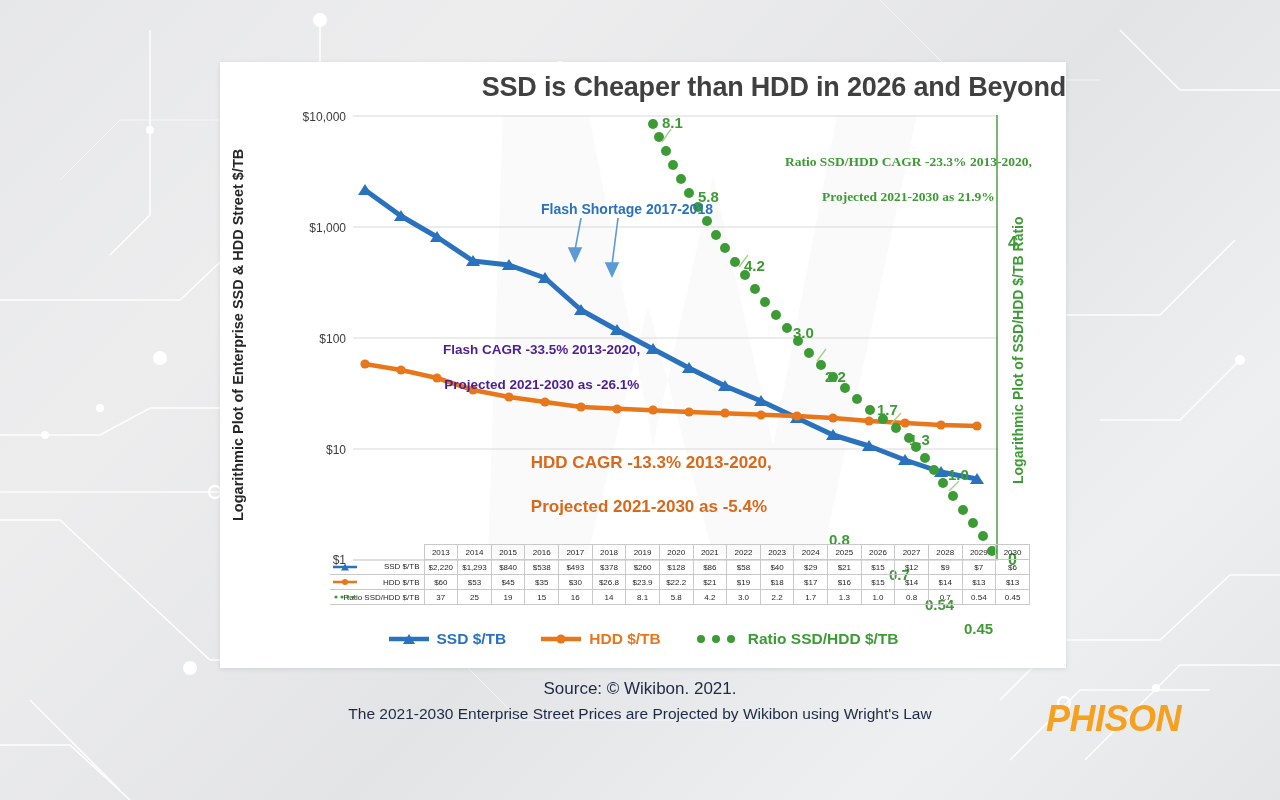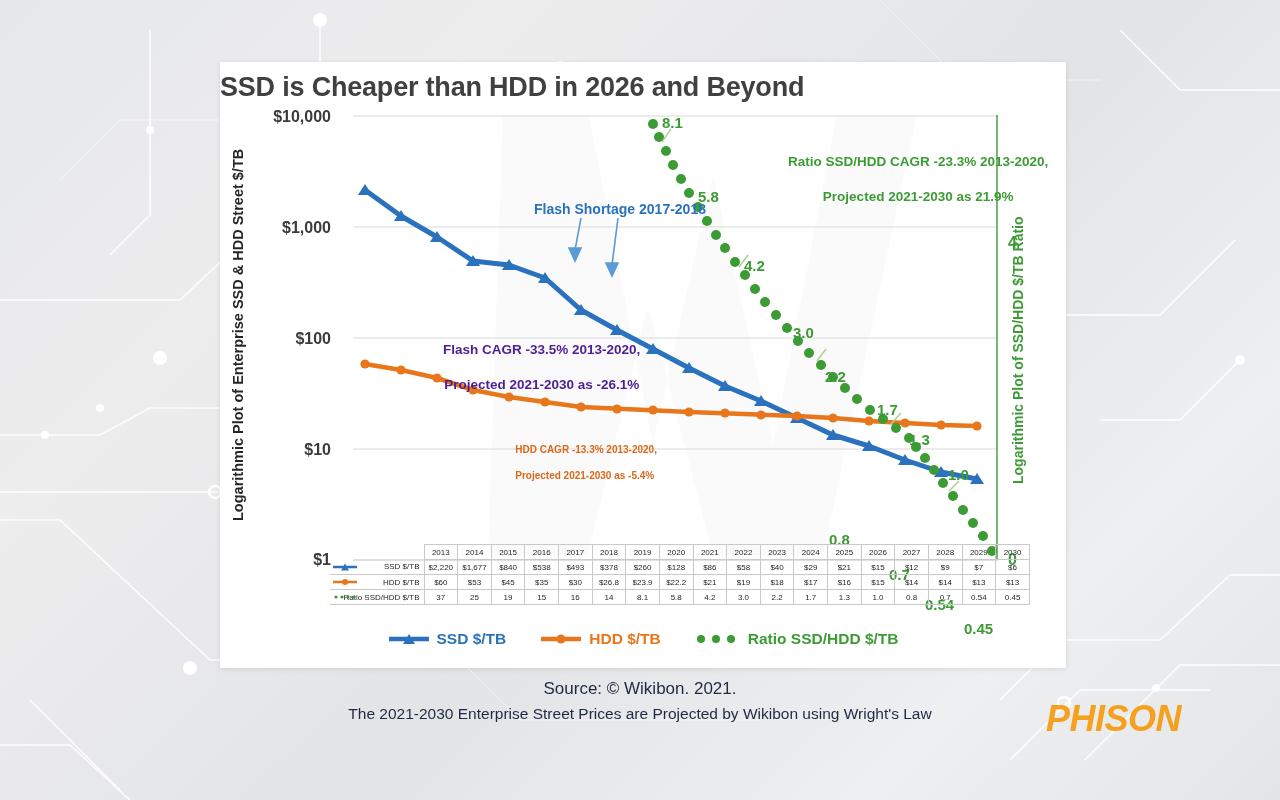--- a/index.html
+++ b/index.html
@@ -16,21 +16,21 @@
 
   
   #card {
     position: absolute; left: 220px; top: 62px;
     width: 846px; height: 606px;
     background: #ffffff;
     box-shadow: 0 1px 5px rgba(0,0,0,.10);
   }
   #chart-title {
     position: absolute; left: 0; top: 10px; width: 846px;
-    text-align: left; font-size: 27px; font-weight: bold;
+    text-align: right; font-size: 27px; font-weight: bold;
     color: #404040; letter-spacing: -.2px;
   }
 
   
   .axis-title {
     position: absolute; font-weight: bold;
     writing-mode: vertical-rl; transform: rotate(180deg);
     white-space: nowrap;
   }
   #left-axis-title {
@@ -43,35 +43,35 @@
   }
 
   
   #plot {
     position: absolute; left: 133px; top: 53px;
     width: 645px; height: 445px;
   }
   #plot svg { display:block; }
 
   .ytick {
-    position: absolute; right: 100%; margin-right: 22px;
-    font-size: 16px; font-weight: bold; color: #3b3b3b;
+    position: absolute; right: 100%; margin-right: 7px;
+    font-size: 12px; font-weight: normal; color: #3b3b3b;
     white-space: nowrap; transform: translateY(-50%);
   }
   .ytick-r {
     position: absolute; left: 100%; margin-left: 10px;
     font-size: 16px; font-weight: bold; color: #3d9b35;
     white-space: nowrap; transform: translateY(-50%);
   }
 
   .ann { position: absolute; font-weight: bold; white-space: pre; line-height: 1.3; }
   #ann-flash-cagr { left: 60px; top: 208px; font-size: 13.5px; color: #4c1d95; text-align: center; }
-  #ann-flash-short { left: 181px; top: 85px; font-size: 14px; color: #2a72bd; }
-  #ann-hdd-cagr { left: 140px; top: 315px; font-size: 10px; color: #d9681a; }
-  #ann-ratio-cagr { left: 405px; top: 20px; font-size: 13.5px; color: #3d9b35; text-align: center; }
+  #ann-flash-short { left: 188px; top: 85px; font-size: 14px; color: #2a72bd; }
+  #ann-hdd-cagr { left: 140px; top: 315px; font-size: 17px; color: #d9681a; }
+  #ann-ratio-cagr { left: 405px; top: 20px; font-size: 13.5px; color: #3d9b35; text-align: center; font-family: Liberation Serif, serif; }
 
   .dlabel {
     position: absolute; font-size: 15px; font-weight: bold; color: #3d9b35;
     white-space: nowrap;
   }
 
   
   #table-wrap {
     position: absolute; left: 110px; top: 482px; width: 700px;
   }
@@ -354,21 +354,21 @@
         <tbody>
           <tr>
             <td class="rowlab">
               <svg class="legmark" width="26" height="9">
                 <line x1="1" y1="4.5" x2="25" y2="4.5" stroke="#2a72bd" stroke-width="2.4"></line>
                 <polygon points="13,1 17,8 9,8" fill="#2a72bd"></polygon>
               </svg>
               <span>SSD $/TB</span>
             </td>
             <td>$2,220</td>
-            <td>$1,677</td>
+            <td>$1,293</td>
             <td>$840</td>
             <td>$538</td>
             <td>$493</td>
             <td>$378</td>
             <td>$260</td>
             <td>$128</td>
             <td>$86</td>
             <td>$58</td>
             <td>$40</td>
             <td>$29</td>

